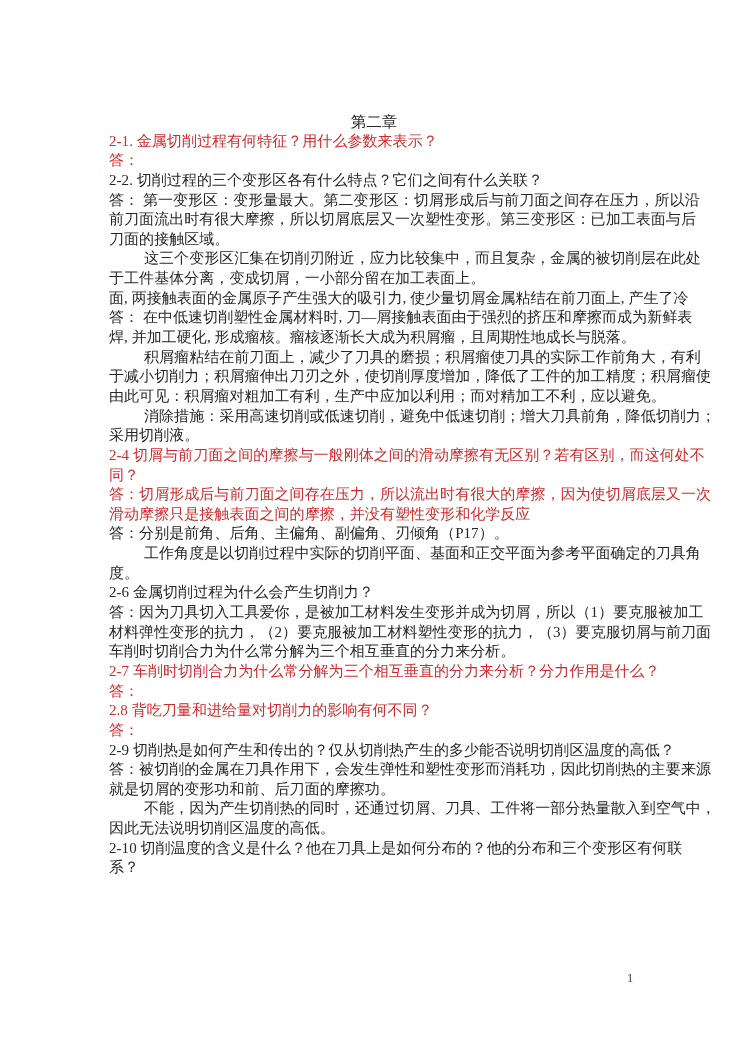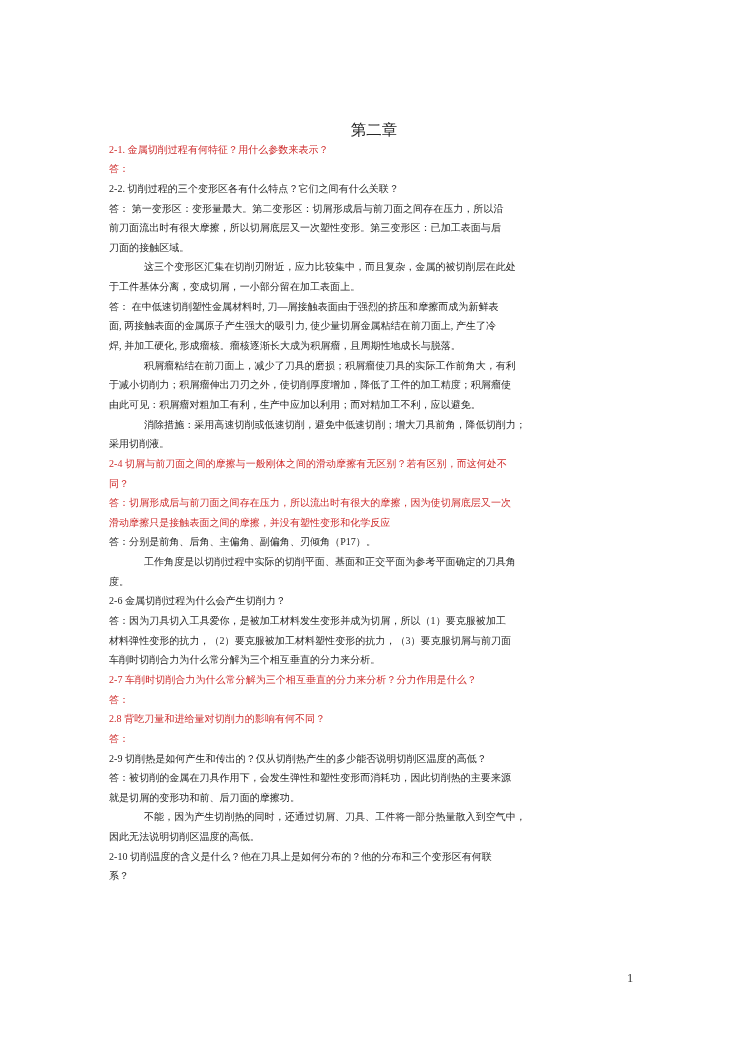--- a/index.html
+++ b/index.html
@@ -15,27 +15,27 @@
     position:relative;
     overflow:hidden;
     font-family:"Liberation Serif", serif;
   }
   .page{
     position:absolute;inset:0;
     background:var(--bg);
   }
   .content{
     position:absolute;
-    left:109px;top:120px;
+    left:109px;top:112px;
     width:530px;
   }
   .line{
     height:19.65px;
     line-height:19.65px;
-    font-size:10px;
+    font-size:15px;
     color:var(--text);
     white-space:pre;
     letter-spacing:0.05px;
   }
   .line.red{color:var(--red);}
   .line.indent{padding-left:35px;}
   .line.center{
     text-align:center;
     font-size:15.5px;
   }
@@ -57,22 +57,22 @@
   <div id="doc-lines" class="content">
       <div class="line center">第二章</div>
       <div class="line red">2-1. 金属切削过程有何特征？用什么参数来表示？</div>
       <div class="line red">答：</div>
       <div class="line">2-2. 切削过程的三个变形区各有什么特点？它们之间有什么关联？</div>
       <div class="line">答： 第一变形区：变形量最大。第二变形区：切屑形成后与前刀面之间存在压力，所以沿</div>
       <div class="line">前刀面流出时有很大摩擦，所以切屑底层又一次塑性变形。第三变形区：已加工表面与后</div>
       <div class="line">刀面的接触区域。</div>
       <div class="line indent">这三个变形区汇集在切削刃附近，应力比较集中，而且复杂，金属的被切削层在此处</div>
       <div class="line">于工件基体分离，变成切屑，一小部分留在加工表面上。</div>
+      <div class="line">面, 两接触表面的金属原子产生强大的吸引力, 使少量切屑金属粘结在前刀面上, 产生了冷</div>
       <div class="line">答： 在中低速切削塑性金属材料时, 刀—屑接触表面由于强烈的挤压和摩擦而成为新鲜表</div>
-      <div class="line">面, 两接触表面的金属原子产生强大的吸引力, 使少量切屑金属粘结在前刀面上, 产生了冷</div>
       <div class="line">焊, 并加工硬化, 形成瘤核。瘤核逐渐长大成为积屑瘤，且周期性地成长与脱落。</div>
       <div class="line indent">积屑瘤粘结在前刀面上，减少了刀具的磨损；积屑瘤使刀具的实际工作前角大，有利</div>
       <div class="line">于减小切削力；积屑瘤伸出刀刃之外，使切削厚度增加，降低了工件的加工精度；积屑瘤使</div>
       <div class="line">由此可见：积屑瘤对粗加工有利，生产中应加以利用；而对精加工不利，应以避免。</div>
       <div class="line indent">消除措施：采用高速切削或低速切削，避免中低速切削；增大刀具前角，降低切削力；</div>
       <div class="line">采用切削液。</div>
       <div class="line red">2-4 切屑与前刀面之间的摩擦与一般刚体之间的滑动摩擦有无区别？若有区别，而这何处不</div>
       <div class="line red">同？</div>
       <div class="line red">答：切屑形成后与前刀面之间存在压力，所以流出时有很大的摩擦，因为使切屑底层又一次</div>
       <div class="line red">滑动摩擦只是接触表面之间的摩擦，并没有塑性变形和化学反应</div>

